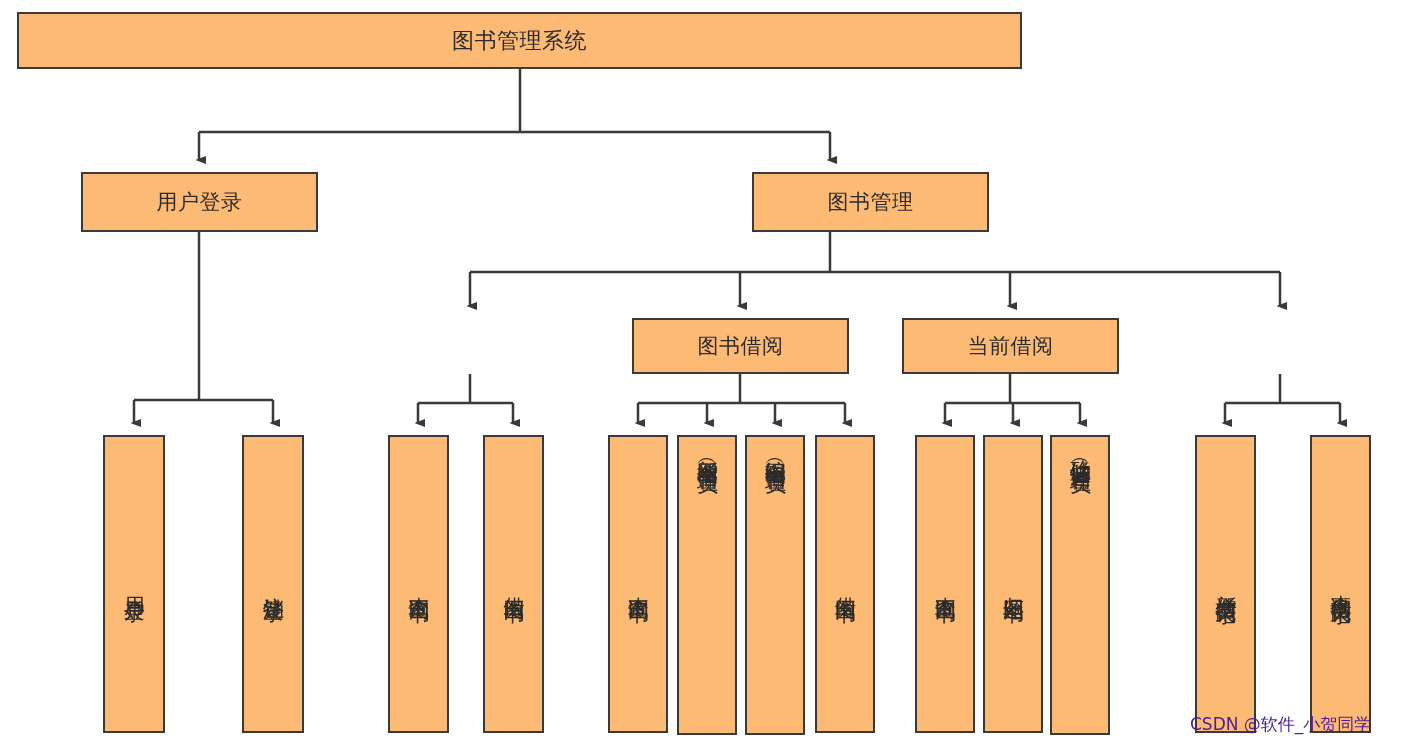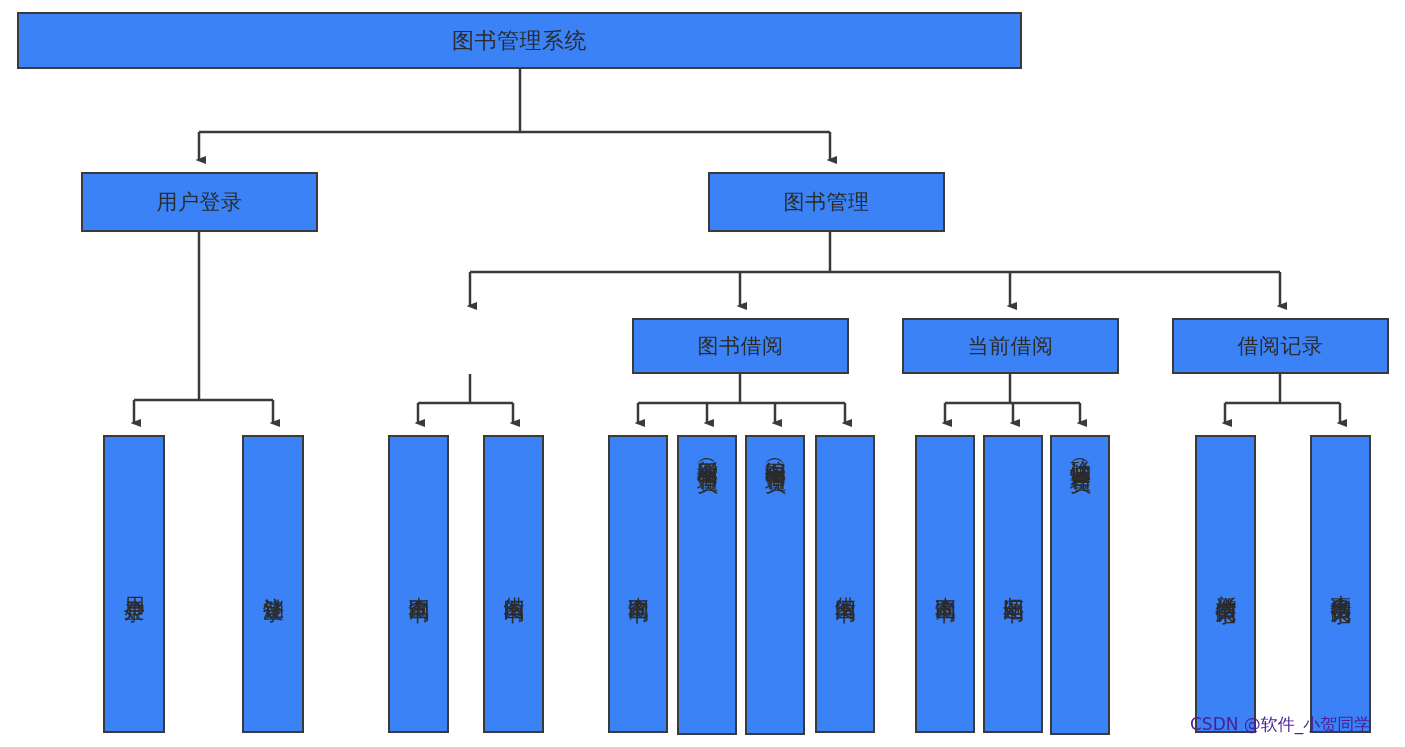--- a/index.html
+++ b/index.html
@@ -23,21 +23,21 @@
     position: absolute;
     left: 0;
     top: 0;
     width: 1405px;
     height: 747px;
     pointer-events: none;
   }
   .node {
     position: absolute;
     box-sizing: border-box;
-    background: #3b82f6;
+    background: #fdba74;
     border: 2px solid #3a3a3a;
     display: flex;
     align-items: center;
     justify-content: center;
     text-align: center;
   }
   .node .label {
     font-size: 21px;
     line-height: 1.15;
     color: #2b2b2b;
@@ -134,36 +134,33 @@
   </svg>
 
   <div class="node root" style="left:17px; top:12px; width:1005px; height:57px;">
     <span class="label">图书管理系统</span>
   </div>
 
   <div class="node" style="left:81px; top:172px; width:237px; height:60px;">
     <span class="label">用户登录</span>
   </div>
 
-  <div class="node" style="left:708px; top:172px; width:237px; height:60px;">
+  <div class="node" style="left:752px; top:172px; width:237px; height:60px;">
     <span class="label">图书管理</span>
   </div>
 
 
   <div class="node" style="left:902px; top:318px; width:217px; height:56px;">
     <span class="label">当前借阅</span>
   </div>
 
   <div class="node" style="left:632px; top:318px; width:217px; height:56px;">
     <span class="label">图书借阅</span>
   </div>
 
-  <div class="node" style="left:1172px; top:318px; width:217px; height:56px;">
-    <span class="label">借阅记录</span>
-  </div>
 
   <div class="node leaf short" style="left:103px; top:435px; width:62px; height:298px;">
     <span class="label">用户登录</span>
   </div>
 
   <div class="node leaf short" style="left:242px; top:435px; width:62px; height:298px;">
     <span class="label">注销登录</span>
   </div>
 
   <div class="node leaf short" style="left:388px; top:435px; width:61px; height:298px;">

